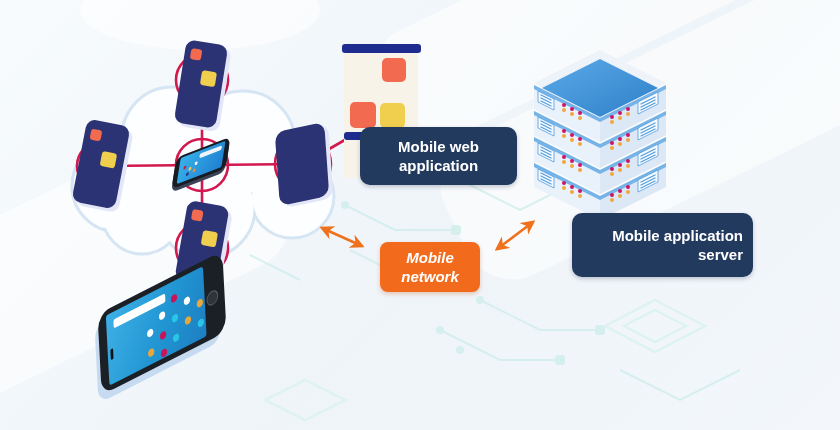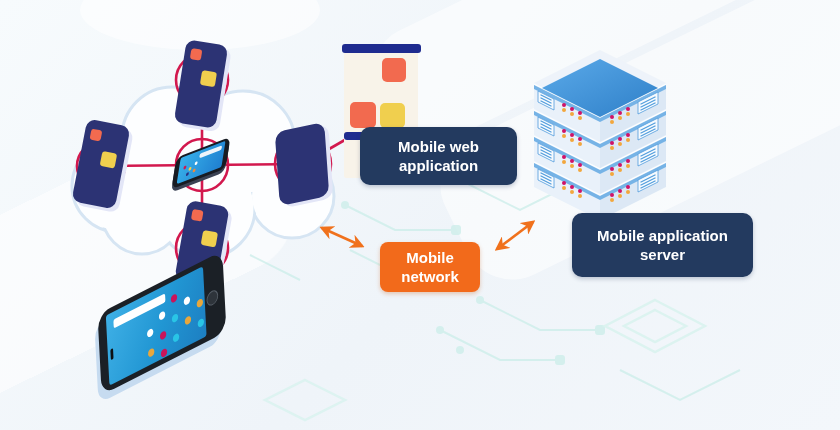--- a/index.html
+++ b/index.html
@@ -12,25 +12,25 @@
   .layer{position:absolute;left:0;top:0;width:840px;height:430px;pointer-events:none;}
 
   
   .label-box{
     position:absolute;display:flex;align-items:center;justify-content:center;
     background:#233a5f;color:#fff;font-weight:bold;font-size:15px;line-height:19px;
     text-align:center;border-radius:10px;padding:22px 10px;box-sizing:border-box;
     box-shadow:0 2px 4px rgba(30,50,90,.25);
   }
   .label-web{left:360px;top:127px;width:157px;height:58px;}
-  .label-server{left:572px;top:213px;width:181px;height:64px;}
+  .label-server{left:572px;top:213px;width:181px;height:64px;text-align:right;}
   .label-app{left:235px;top:318px;width:142px;height:67px;}
   .label-network{
     left:380px;top:242px;width:100px;height:50px;background:#f26a1b;border-radius:8px;
-    box-shadow:0 2px 4px rgba(200,90,20,.3);font-size:15px;
+    box-shadow:0 2px 4px rgba(200,90,20,.3);font-size:15px;font-style:italic;
   }
 
   
   .phone-sm{
     position:absolute;background:#2c3374;border-radius:9px;
     box-shadow:4px 3px 0 0 #e3e6f7;
   }
   .phone-sm .sq{position:absolute;border-radius:3px;}
   .sq-orange{background:#f26a4f;}
   .sq-yellow{background:#f0cf4e;}

